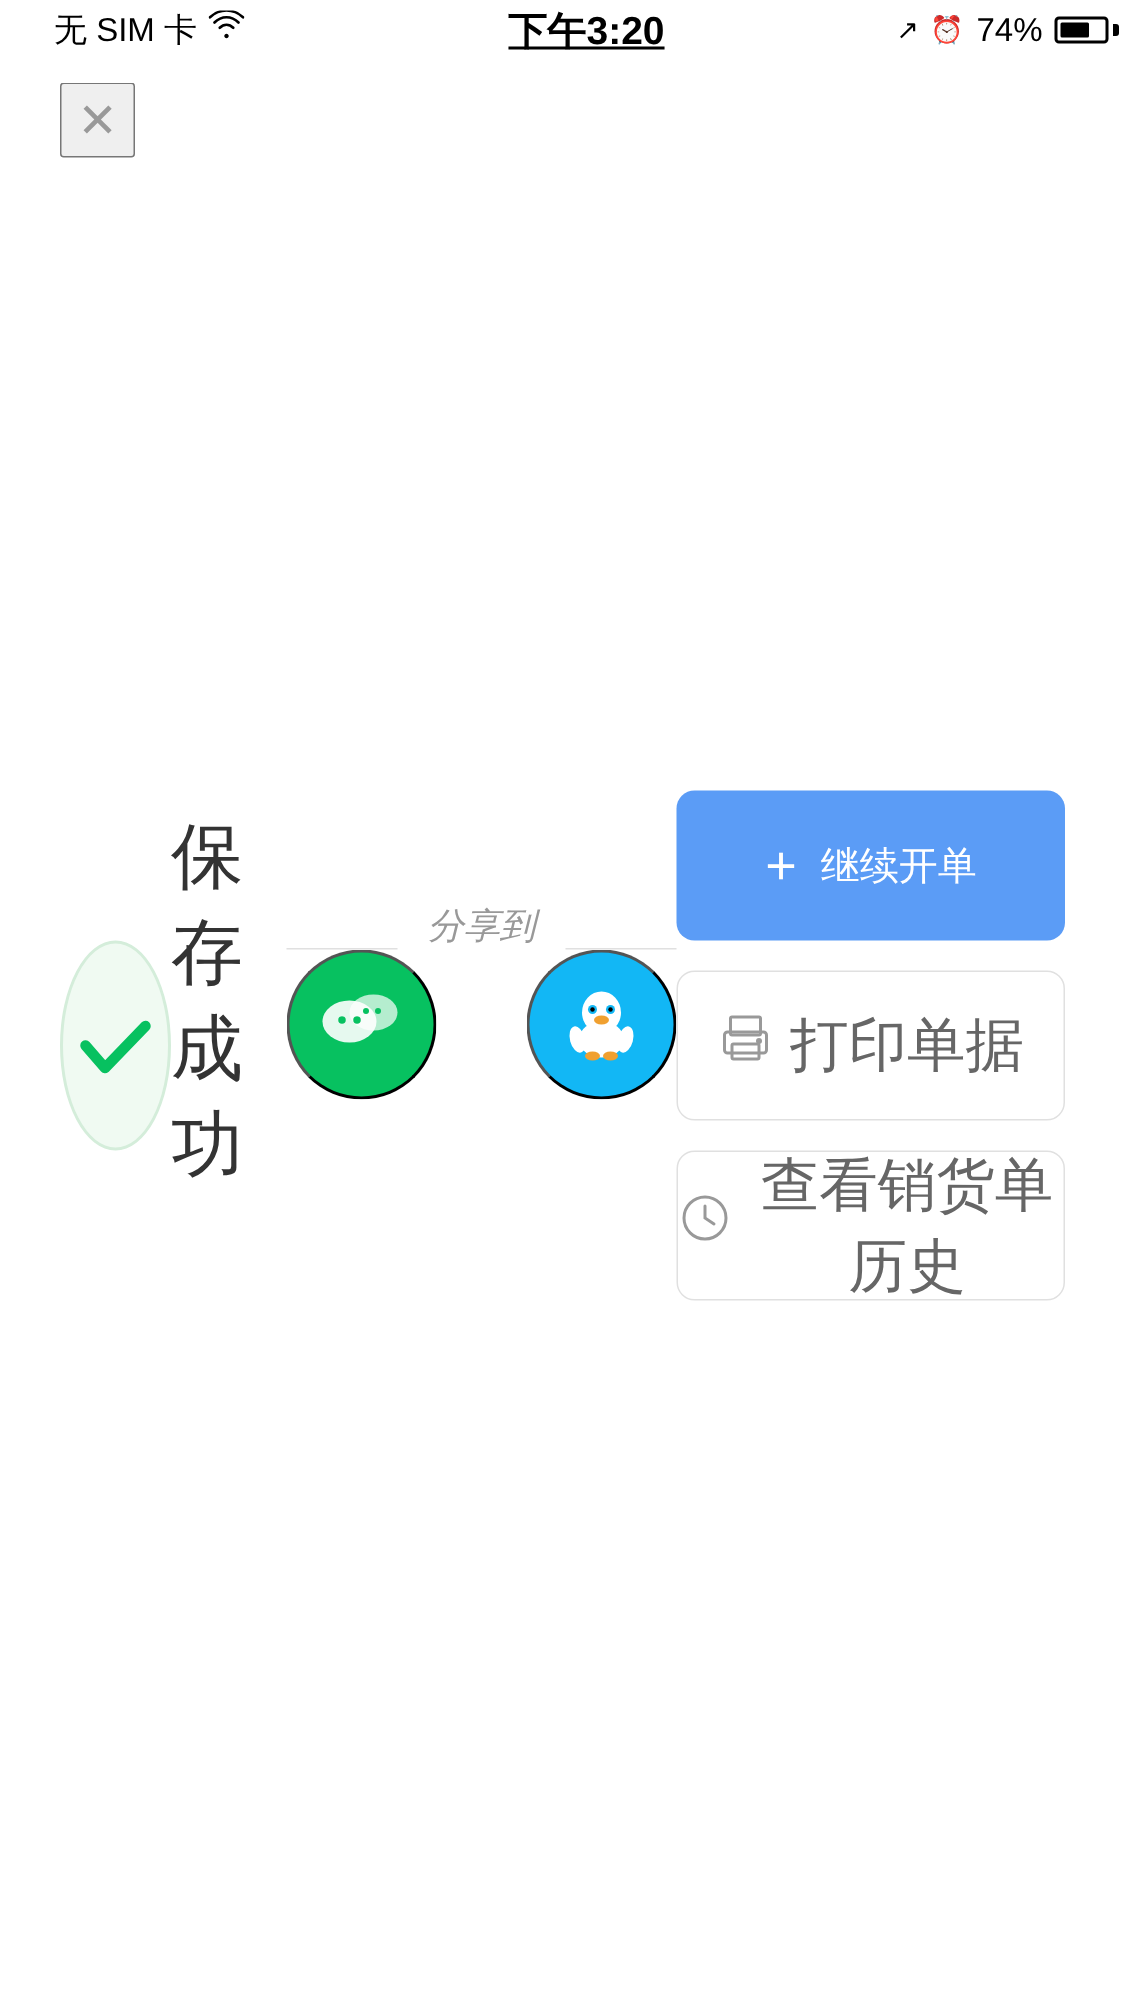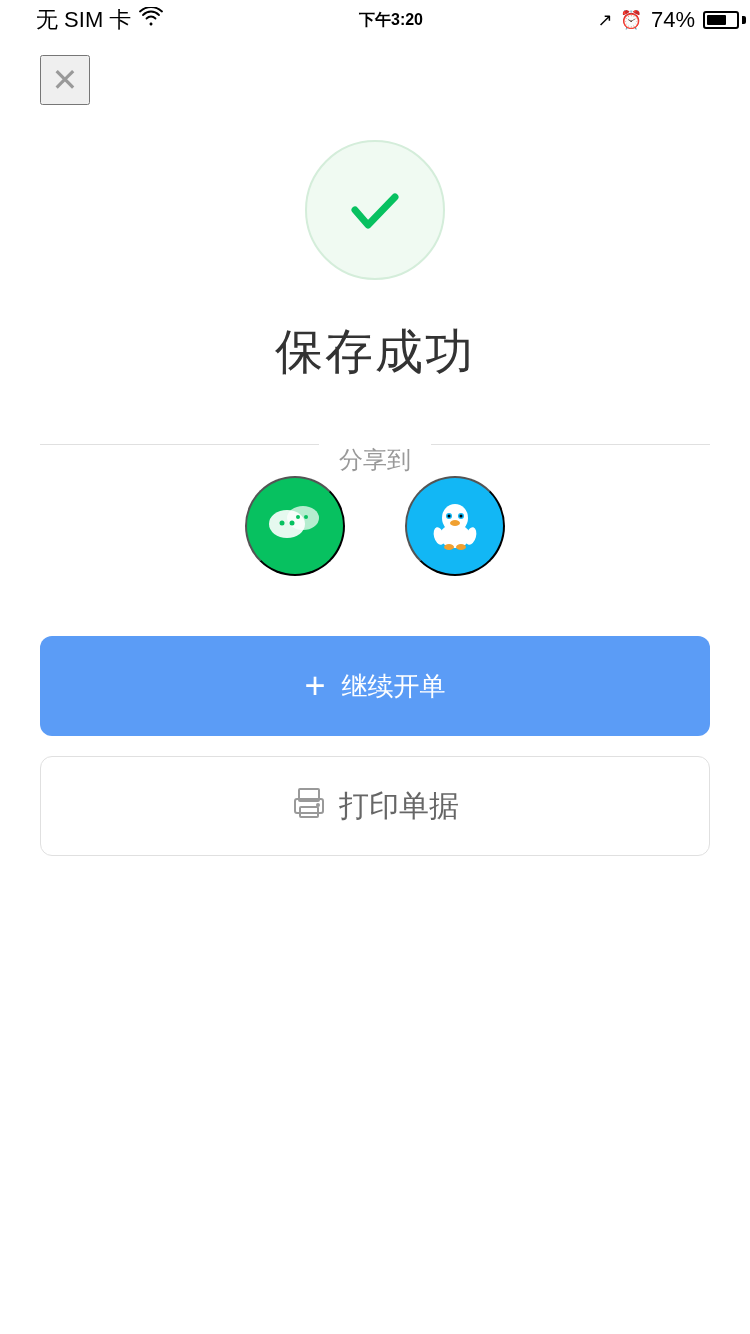--- a/index.html
+++ b/index.html
@@ -27,25 +27,26 @@
       color: #000;
       margin-left: 16px;
     }
     .status-left {
       display: flex;
       align-items: center;
       gap: 8px;
       font-size: 22px;
     }
     .status-center {
-      font-size: 16px;
+      font-size: 26px;
       font-weight: 600;
       position: absolute;
       left: 50%;
       transform: translateX(-50%);
+      text-decoration: underline;
     }
     .status-right {
       display: flex;
       align-items: center;
       gap: 8px;
       font-size: 22px;
     }
     .battery-icon {
       display: inline-flex;
       align-items: center;
@@ -87,21 +88,20 @@
       justify-content: center;
       cursor: pointer;
       color: #999;
       font-size: 32px;
     }
 
     
     .main-content {
       flex: 1;
       display: flex;
-      flex-direction: column;
       align-items: center;
       padding: 60px 40px 40px;
     }
 
     
     .success-circle {
       width: 140px;
       height: 140px;
       border-radius: 50%;
       background: #f0faf2;
@@ -130,21 +130,22 @@
     .share-section {
       width: 100%;
       display: flex;
       flex-direction: column;
       align-items: center;
       margin-bottom: 60px;
     }
     .share-divider {
       width: 100%;
       display: flex;
-      align-items: flex-start;
+      align-items: flex-end;
+      font-style: italic;
     }
     .divider-line {
       flex: 1;
       height: 1px;
       background: #e0e0e0;
     }
     .share-label {
       padding: 0 20px;
       font-size: 24px;
       color: #999;
@@ -191,21 +192,21 @@
       gap: 12px;
       cursor: pointer;
     }
     .btn-secondary {
       width: 100%;
       height: 100px;
       background: #fff;
       border: 1px solid #e0e0e0;
       border-radius: 12px;
       color: #666;
-      font-size: 30px;
+      font-size: 39px;
       display: flex;
       align-items: center;
       justify-content: center;
       gap: 12px;
       cursor: pointer;
     }
 
     
     .wechat-svg, .qq-svg {
       width: 60px;
@@ -314,15 +315,24 @@
         <svg width="36" height="36" viewBox="0 0 36 36" fill="none" xmlns="http://www.w3.org/2000/svg">
           <rect x="8" y="4" width="20" height="12" rx="1" stroke="#999" stroke-width="2" fill="none"></rect>
           <rect x="4" y="14" width="28" height="14" rx="2" stroke="#999" stroke-width="2" fill="none"></rect>
           <rect x="9" y="22" width="18" height="10" rx="1" stroke="#999" stroke-width="2" fill="none"></rect>
           <circle cx="27" cy="20" r="2" fill="#999"></circle>
         </svg>
       </span>
       <span>打印单据</span>
     </button>
 
+    <button class="btn-secondary">
+      <span>
+        <svg width="36" height="36" viewBox="0 0 36 36" fill="none" xmlns="http://www.w3.org/2000/svg">
+          <circle cx="18" cy="18" r="14" stroke="#999" stroke-width="2" fill="none"></circle>
+          <path d="M18 10V18L24 22" stroke="#999" stroke-width="2" stroke-linecap="round"></path>
+        </svg>
+      </span>
+      <span>查看销货单历史</span>
+    </button>
   </div>
 
 </div>
 
 </body></html>

